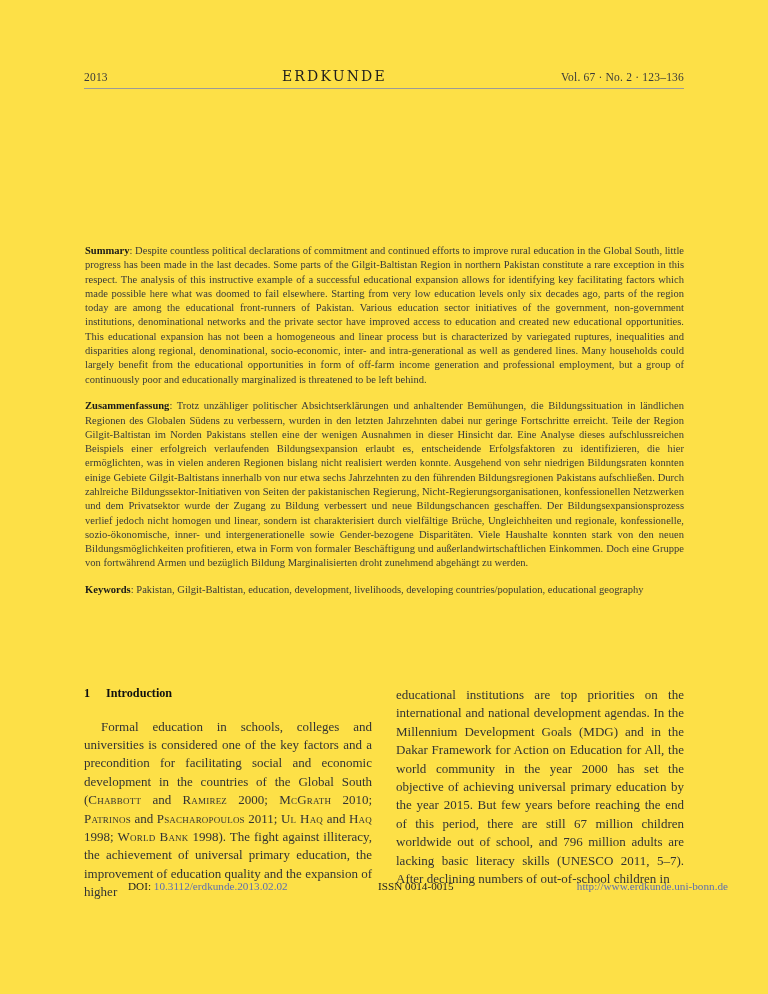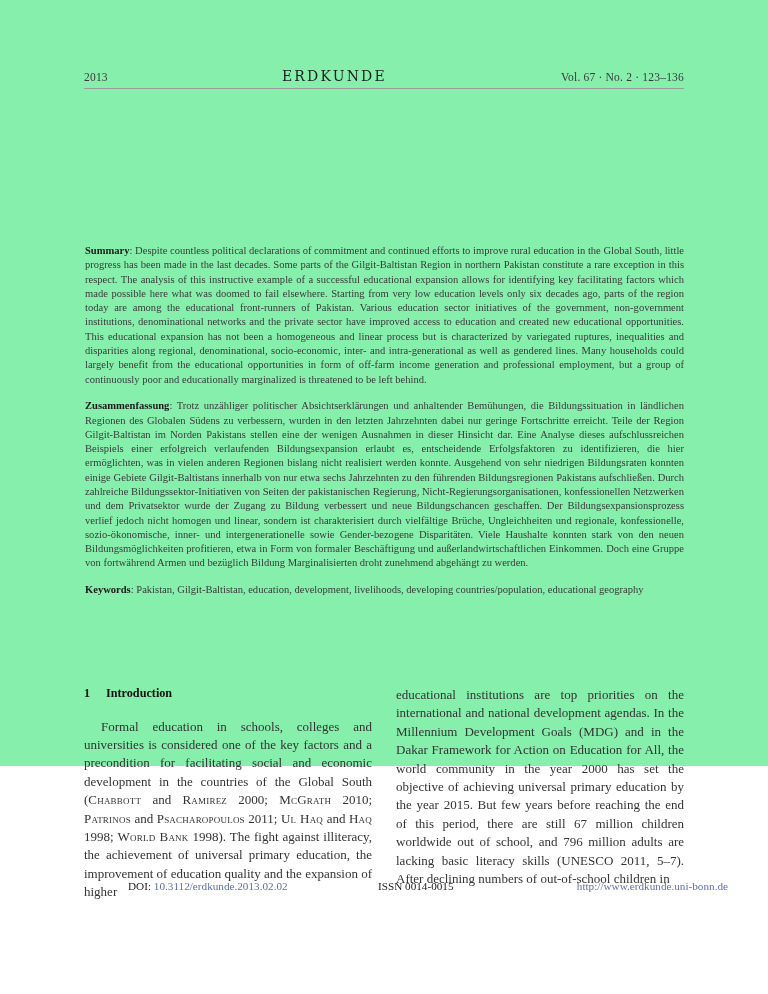--- a/index.html
+++ b/index.html
@@ -14,22 +14,22 @@
     font-family: "Liberation Serif", "DejaVu Serif", serif;
     color: #2b2b2b;
     position: relative;
     overflow: hidden;
   }
 
   .page {
     position: absolute;
     left: 0; top: 0;
     width: 768px;
-    height: 766px;
-    background: #86efac;
+    height: 994px;
+    background: #fde047;
   }
 
   
   .running-head {
     position: absolute;
     left: 84px;
     top: 68px;
     width: 600px;
     height: 22px;
   }

